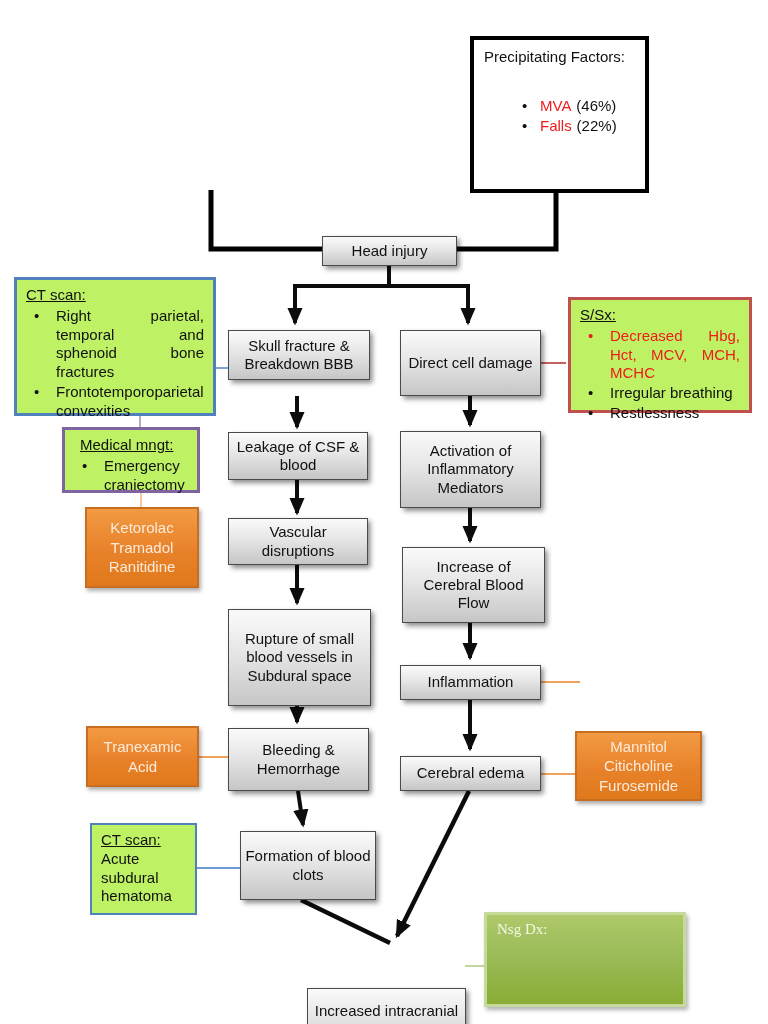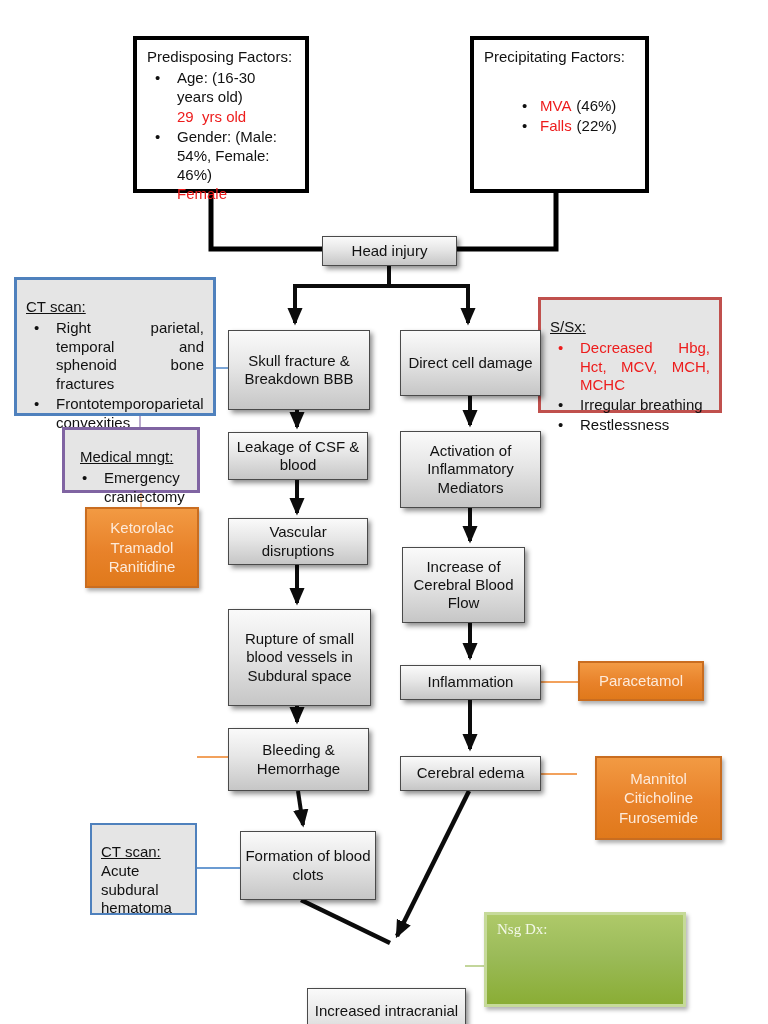--- a/index.html
+++ b/index.html
@@ -18,21 +18,21 @@
         display:flex;align-items:center;justify-content:center;text-align:center;
         font-size:15px;line-height:1.22;padding:2px 4px;}
 
   
   .obox{background:linear-gradient(180deg,#f29a43 0%,#e8822a 55%,#e0791b 100%);
         border:2px solid #c96d20;box-shadow:2px 3px 4px rgba(0,0,0,.32);
         color:#fdeada;display:flex;align-items:center;justify-content:center;
         text-align:center;font-size:15px;line-height:1.3;white-space:pre-line;}
 
   
-  .annot{background:#e5e5e5;font-size:15px;line-height:1.25;padding:18px 9px;}
+  .annot{background:#bef264;font-size:15px;line-height:1.25;padding:6px 9px;}
   .b-blue{border:3px solid #4f81bd;}
   .b-blue2{border:2px solid #4f81bd;}
   .b-purple{border:3.5px solid #8064a2;}
   .b-red{border:3px solid #c0504d;}
   .u{text-decoration:underline;}
   .red{color:#ed1c1c;}
   .prewrap{white-space:pre-wrap;}
 
   .blist{margin:2px 0 0 0;}
   .bitem{position:relative;padding-left:30px;margin-top:1px;}
@@ -86,33 +86,20 @@
     <line x1="140" y1="414" x2="140" y2="429" stroke="#b2a1c7" stroke-width="1.8"></line>
     <line x1="141" y1="491" x2="141" y2="509" stroke="#fac090" stroke-width="1.8"></line>
     <line x1="540" y1="363" x2="566" y2="363" stroke="#c0504d" stroke-width="1.8"></line>
     <line x1="197" y1="757" x2="230" y2="757" stroke="#f2a15c" stroke-width="1.8"></line>
     <line x1="195" y1="868" x2="242" y2="868" stroke="#6b9bd2" stroke-width="1.8"></line>
     <line x1="540" y1="682" x2="580" y2="682" stroke="#f2a15c" stroke-width="1.8"></line>
     <line x1="540" y1="774" x2="577" y2="774" stroke="#f2a15c" stroke-width="1.8"></line>
     <line x1="465" y1="966" x2="502" y2="966" stroke="#c3d69b" stroke-width="1.8"></line>
   </svg>
 
-  <div class="box factor" style="left:133px;top:36px;width:176px;height:157px;">
-    <div class="title">Predisposing Factors:</div>
-    <div class="blist">
-      <div class="bitem">
-        <span>Age: (16-30 years old)</span>
-      </div>
-      <div class="note red prewrap">29  yrs old</div>
-      <div class="bitem">
-        <span>Gender: (Male: 54%, Female: 46%)</span>
-      </div>
-      <div class="note red">Female</div>
-    </div>
-  </div>
 
   <div class="box factor" style="left:470px;top:36px;width:179px;height:157px;">
     <div class="title">Precipitating Factors:</div>
     <div class="blist" style="margin-top:30px;padding-left:26px;">
       <div class="bitem tight">
         <span class="red">MVA</span><span style="margin-left:.33em;">(46%)</span>
       </div>
       <div class="bitem tight">
         <span class="red">Falls</span><span style="margin-left:.33em;">(22%)</span>
       </div>
@@ -124,30 +111,30 @@
   </div>
 
   <div class="box annot b-blue" style="left:14px;top:277px;width:202px;height:139px;">
     <div class="u">CT scan:</div>
     <div class="blist">
       <div class="bitem just"><span>Right parietal, temporal and sphenoid bone fractures</span></div>
       <div class="bitem"><span>Frontotemporoparietal convexities</span></div>
     </div>
   </div>
 
-  <div class="box annot b-red" style="left:538px;top:297px;width:184px;height:116px;">
+  <div class="box annot b-red" style="left:568px;top:297px;width:184px;height:116px;">
     <div class="u">S/Sx:</div>
     <div class="blist">
       <div class="bitem just red"><span>Decreased Hbg, Hct, MCV, MCH, MCHC</span></div>
       <div class="bitem"><span>Irregular breathing</span></div>
       <div class="bitem"><span>Restlessness</span></div>
     </div>
   </div>
 
-  <div class="box gbox" style="left:228px;top:330px;width:142px;height:80px;">
+  <div class="box gbox" style="left:228px;top:330px;width:142px;height:50px;">
     <span>Skull fracture &amp; Breakdown BBB</span>
   </div>
   <div class="box gbox" style="left:228px;top:432px;width:140px;height:48px;">
     <span>Leakage of CSF &amp; blood</span>
   </div>
   <div class="box gbox" style="left:228px;top:518px;width:140px;height:47px;">
     <span>Vascular disruptions</span>
   </div>
   <div class="box gbox" style="left:228px;top:609px;width:143px;height:97px;">
     <span>Rupture of small blood vessels in Subdural space</span>
@@ -158,21 +145,21 @@
   <div class="box gbox" style="left:240px;top:831px;width:136px;height:69px;">
     <span>Formation of blood clots</span>
   </div>
 
   <div class="box gbox" style="left:400px;top:330px;width:141px;height:66px;">
     <span>Direct cell damage</span>
   </div>
   <div class="box gbox" style="left:400px;top:431px;width:141px;height:77px;">
     <span>Activation of Inflammatory Mediators</span>
   </div>
-  <div class="box gbox" style="left:402px;top:547px;width:123px;height:76px;">
+  <div class="box gbox" style="left:402px;top:547px;width:143px;height:76px;">
     <span>Increase of Cerebral Blood Flow</span>
   </div>
   <div class="box gbox" style="left:400px;top:665px;width:141px;height:35px;">
     <span>Inflammation</span>
   </div>
   <div class="box gbox" style="left:400px;top:756px;width:141px;height:35px;">
     <span>Cerebral edema</span>
   </div>
 
   <div class="box annot b-purple" style="left:62px;top:427px;width:138px;height:66px;">
@@ -180,24 +167,25 @@
     <div class="blist">
       <div class="bitem"><span>Emergency craniectomy</span></div>
     </div>
   </div>
 
   <div class="box obox" style="left:85px;top:507px;width:114px;height:81px;">
     <span>Ketorolac
 Tramadol
 Ranitidine</span>
   </div>
-  <div class="box obox" style="left:578px;top:661px;width:126px;height:40px;">
-    <span>Paracetamol</span>
-  </div>
-  <div class="box obox" style="left:575px;top:756px;width:127px;height:84px;margin-left:20px;">
+  <div class="box obox" style="left:86px;top:726px;width:113px;height:61px;">
+    <span>Tranexamic
+Acid</span>
+  </div>
+  <div class="box obox" style="left:575px;top:731px;width:127px;height:70px;">
     <span>Mannitol
 Citicholine
 Furosemide</span>
   </div>
 
   <div class="box annot b-blue2" style="left:90px;top:823px;width:107px;height:92px;">
     <div class="u">CT scan:</div>
     <div>Acute subdural hematoma</div>
   </div>
 

